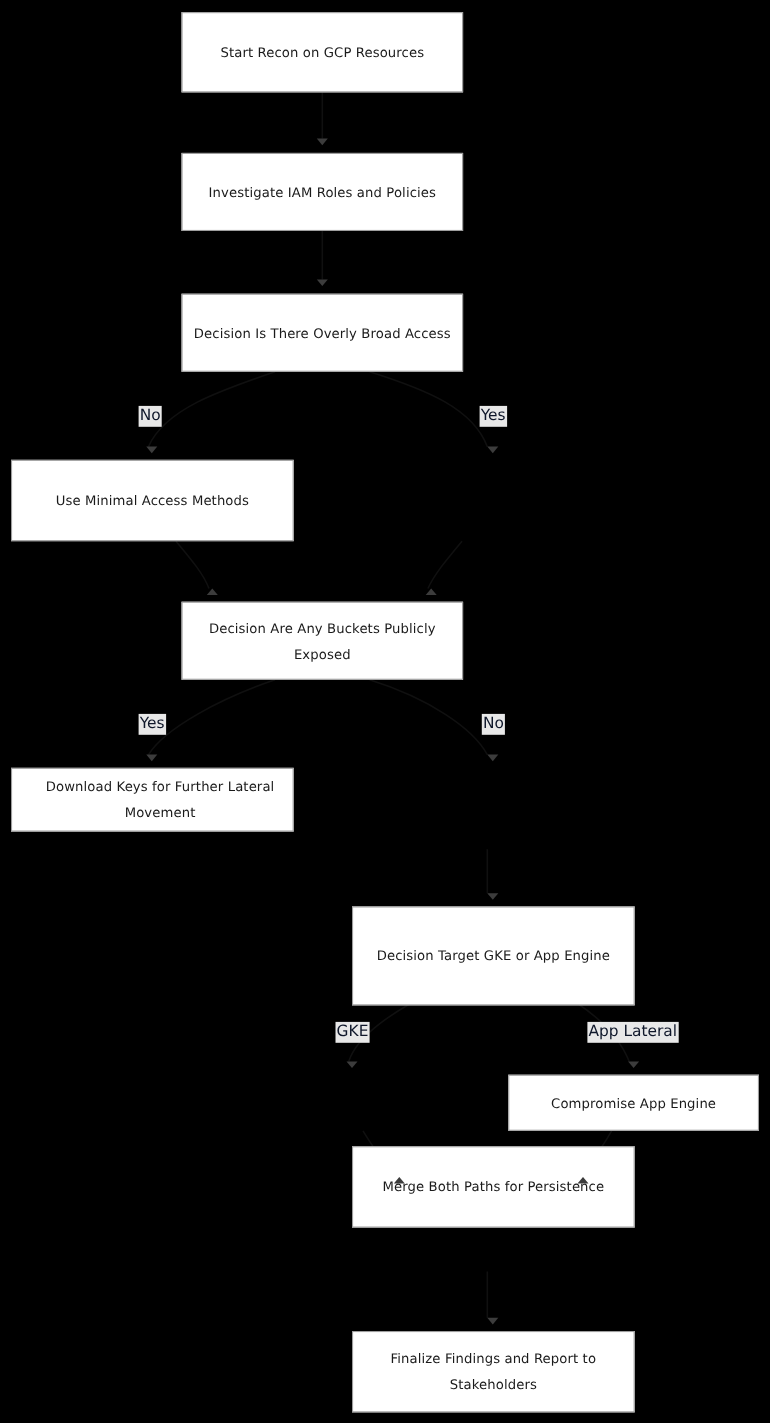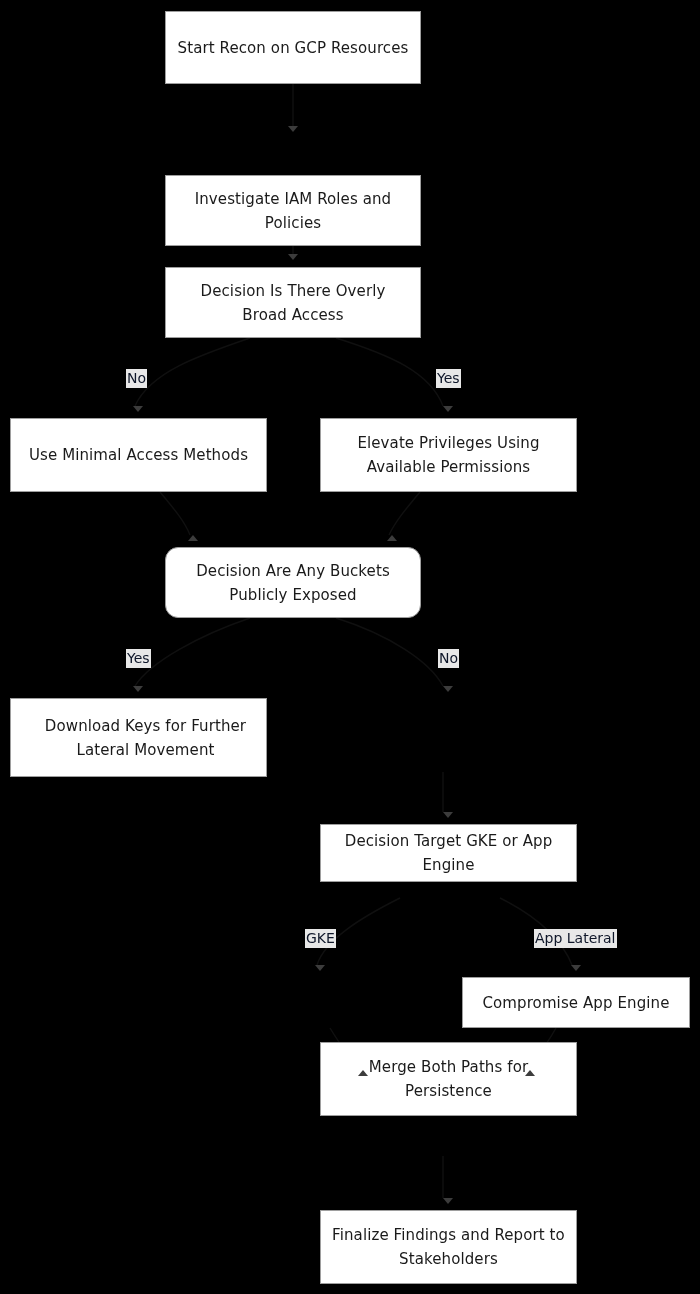--- a/index.html
+++ b/index.html
@@ -31,21 +31,21 @@
   .node {
     position: absolute;
     box-sizing: border-box;
     background: #ffffff;
     border: 1px solid #9e9e9e;
     color: #1a1a1a;
     display: flex;
     align-items: center;
     justify-content: center;
     text-align: center;
-    font-size: 15px;
+    font-size: 12px;
     line-height: 24px;
     letter-spacing: 0.1px;
     padding: 0 10px;
     z-index: 3;
   }
   .node-label {
     display: block;
     width: 100%;
   }
   .edge-label {
@@ -93,39 +93,36 @@
       <path d="M400,898 C360,918 325,940 317,965"></path>
       <path d="M500,898 C540,918 562,940 572,965"></path>
       <path d="M330,1028 C342,1048 352,1060 359,1070"></path>
       <path d="M556,1028 C545,1048 534,1060 527,1070"></path>
       <path d="M443,1156 L443,1198"></path>
     </g>
   </svg>
 <div class="node" style="left: 165px; top: 11px; width: 256px; height: 73px;">
       <span class="node-label">Start Recon on GCP Resources</span>
     </div>
-    <div class="node" style="left: 165px; top: 139px; width: 256px; height: 71px; margin-top: 36px;">
+    <div class="node" style="left: 165px; top: 139px; width: 256px; height: 71px;">
       <span class="node-label">Investigate IAM Roles and Policies</span>
     </div>
     <div class="node" style="left: 165px; top: 267px; width: 256px; height: 71px;">
       <span class="node-label">Decision Is There Overly Broad Access</span>
     </div>
     <div class="node" style="left: 10px; top: 418px; width: 257px; height: 74px;">
       <span class="node-label">Use Minimal Access Methods</span>
     </div>
-    <div class="node" style="left: 320px; top: 418px; width: 257px; height: 74px;">
-      <span class="node-label">Elevate Privileges Using Available Permissions</span>
-    </div>
-    <div class="node" style="left: 165px; top: 547px; width: 256px; height: 71px; border-radius: 13px;">
+    <div class="node" style="left: 165px; top: 547px; width: 256px; height: 71px;">
       <span class="node-label">Decision Are Any Buckets Publicly Exposed</span>
     </div>
-    <div class="node" style="left: 10px; top: 698px; width: 257px; height: 79px; padding-left: 24px;">
+    <div class="node" style="left: 10px; top: 698px; width: 257px; height: 58px; padding-left: 24px;">
       <span class="node-label">Download Keys for Further Lateral Movement</span>
     </div>
-    <div class="node" style="left: 320px; top: 824px; width: 257px; height: 58px;">
+    <div class="node" style="left: 320px; top: 824px; width: 257px; height: 90px;">
       <span class="node-label">Decision Target GKE or App Engine</span>
     </div>
     <div class="node" style="left: 462px; top: 977px; width: 228px; height: 51px; justify-content: center;">
       <span class="node-label">Compromise App Engine</span>
     </div>
     <div class="node" style="left: 320px; top: 1042px; width: 257px; height: 74px;">
       <span class="node-label">Merge Both Paths for Persistence</span>
     </div>
     <div class="node" style="left: 320px; top: 1210px; width: 257px; height: 74px;">
       <span class="node-label">Finalize Findings and Report to Stakeholders</span>

